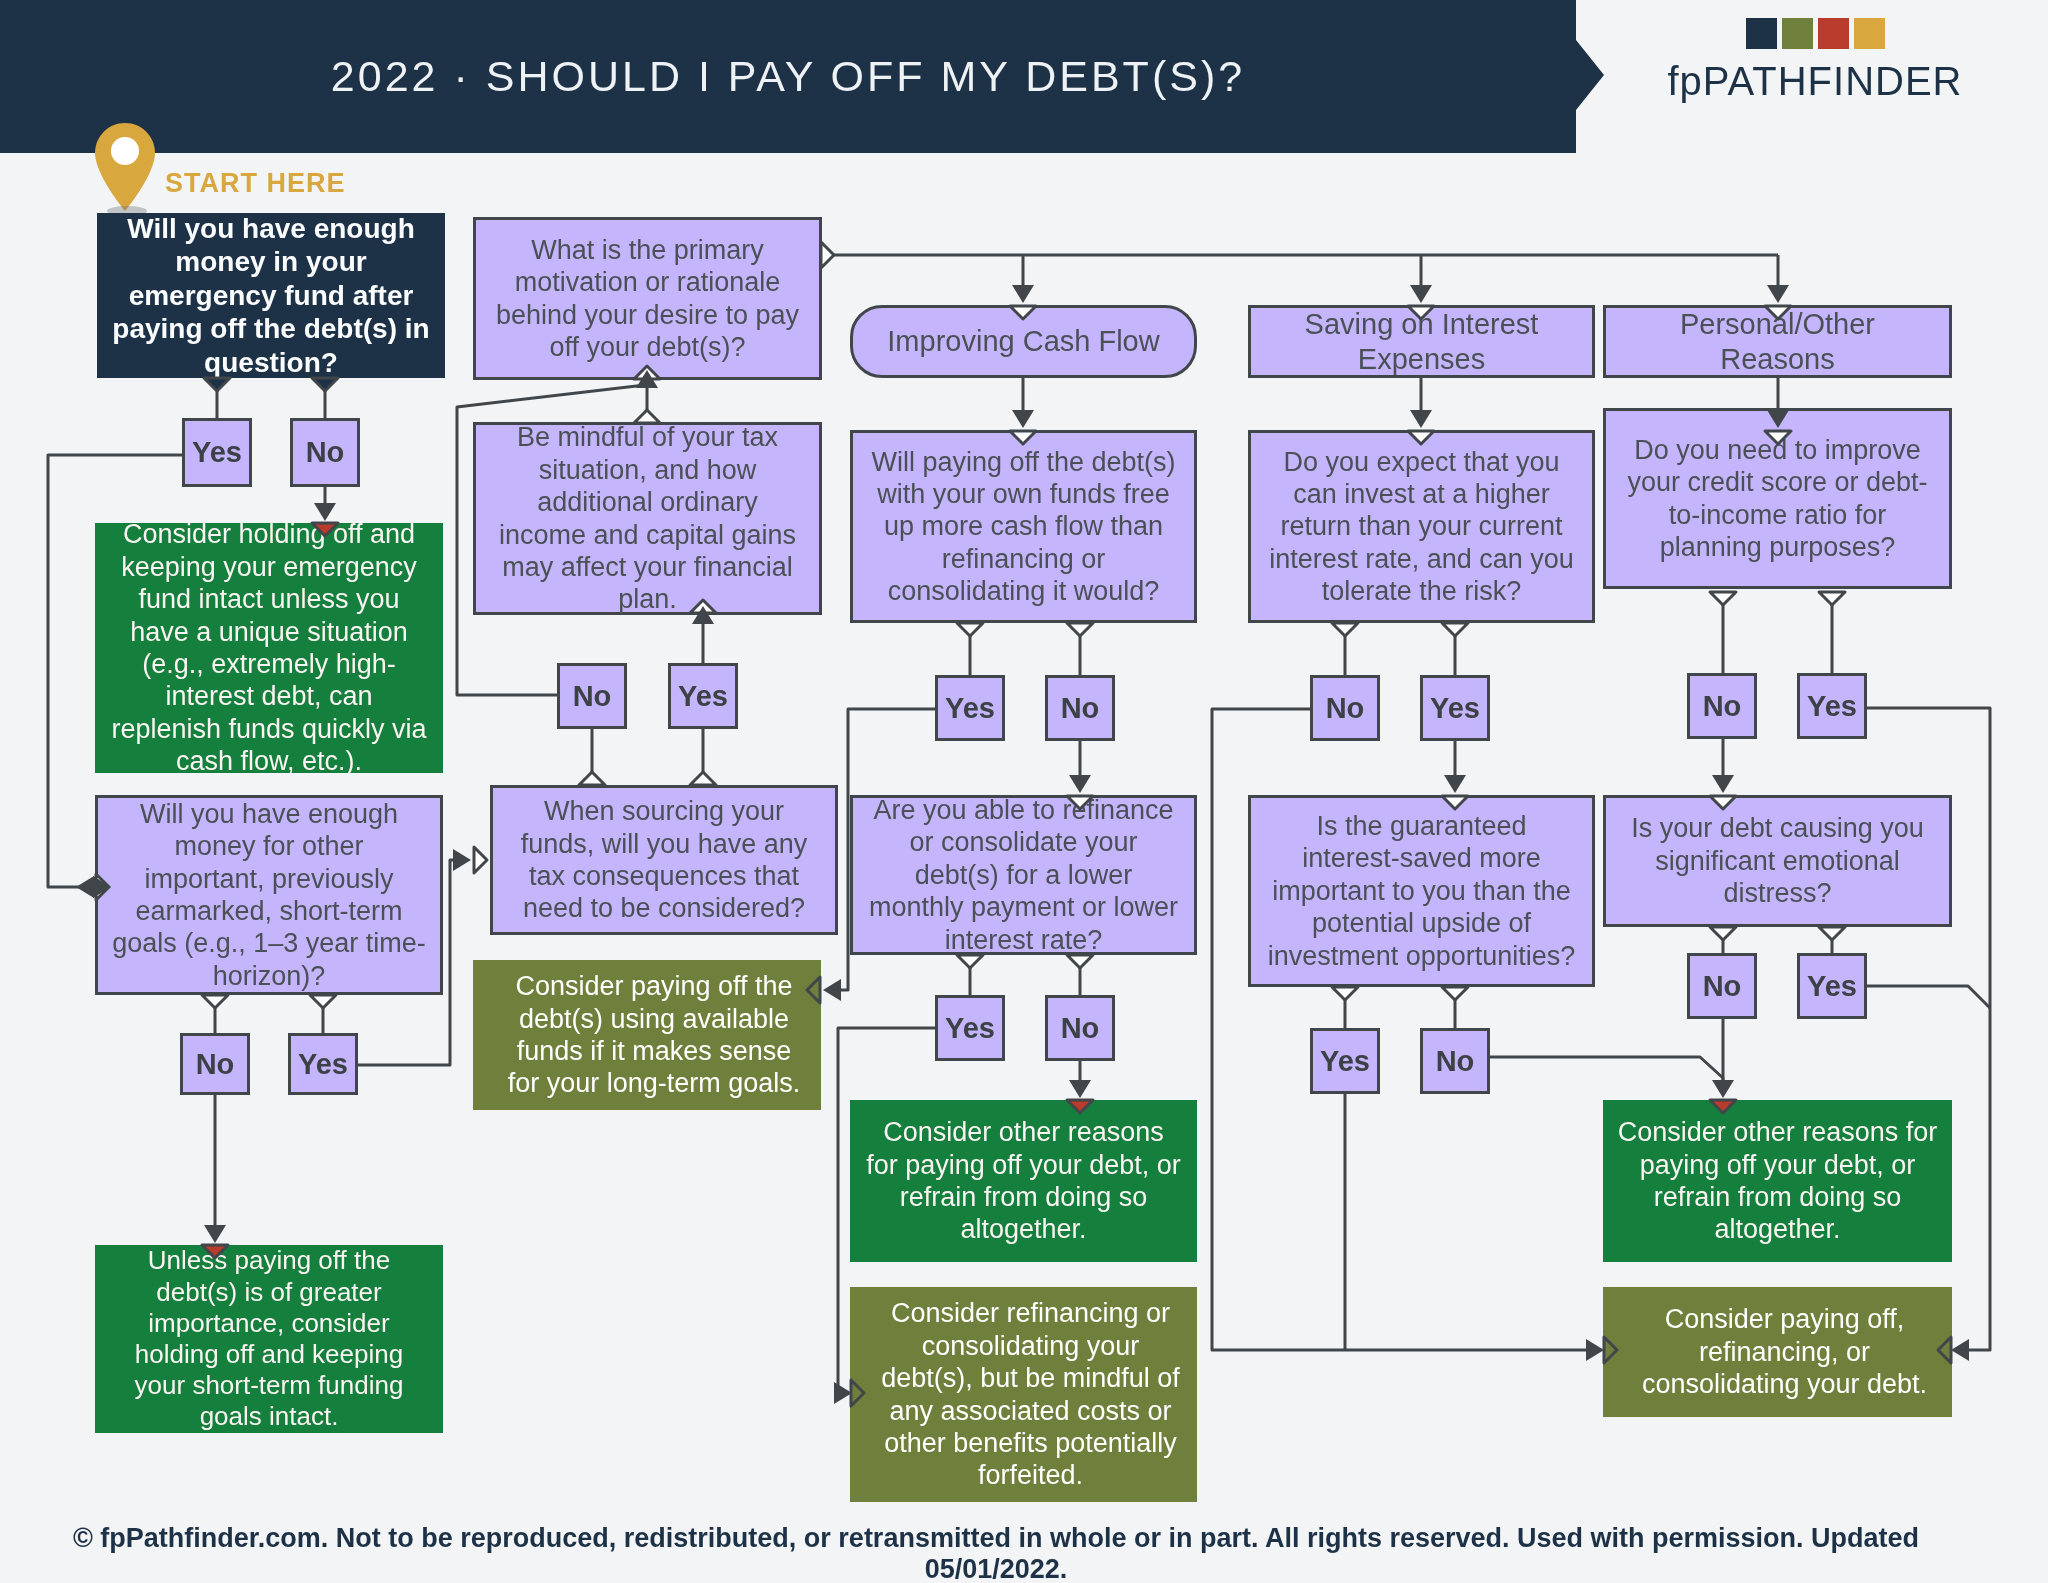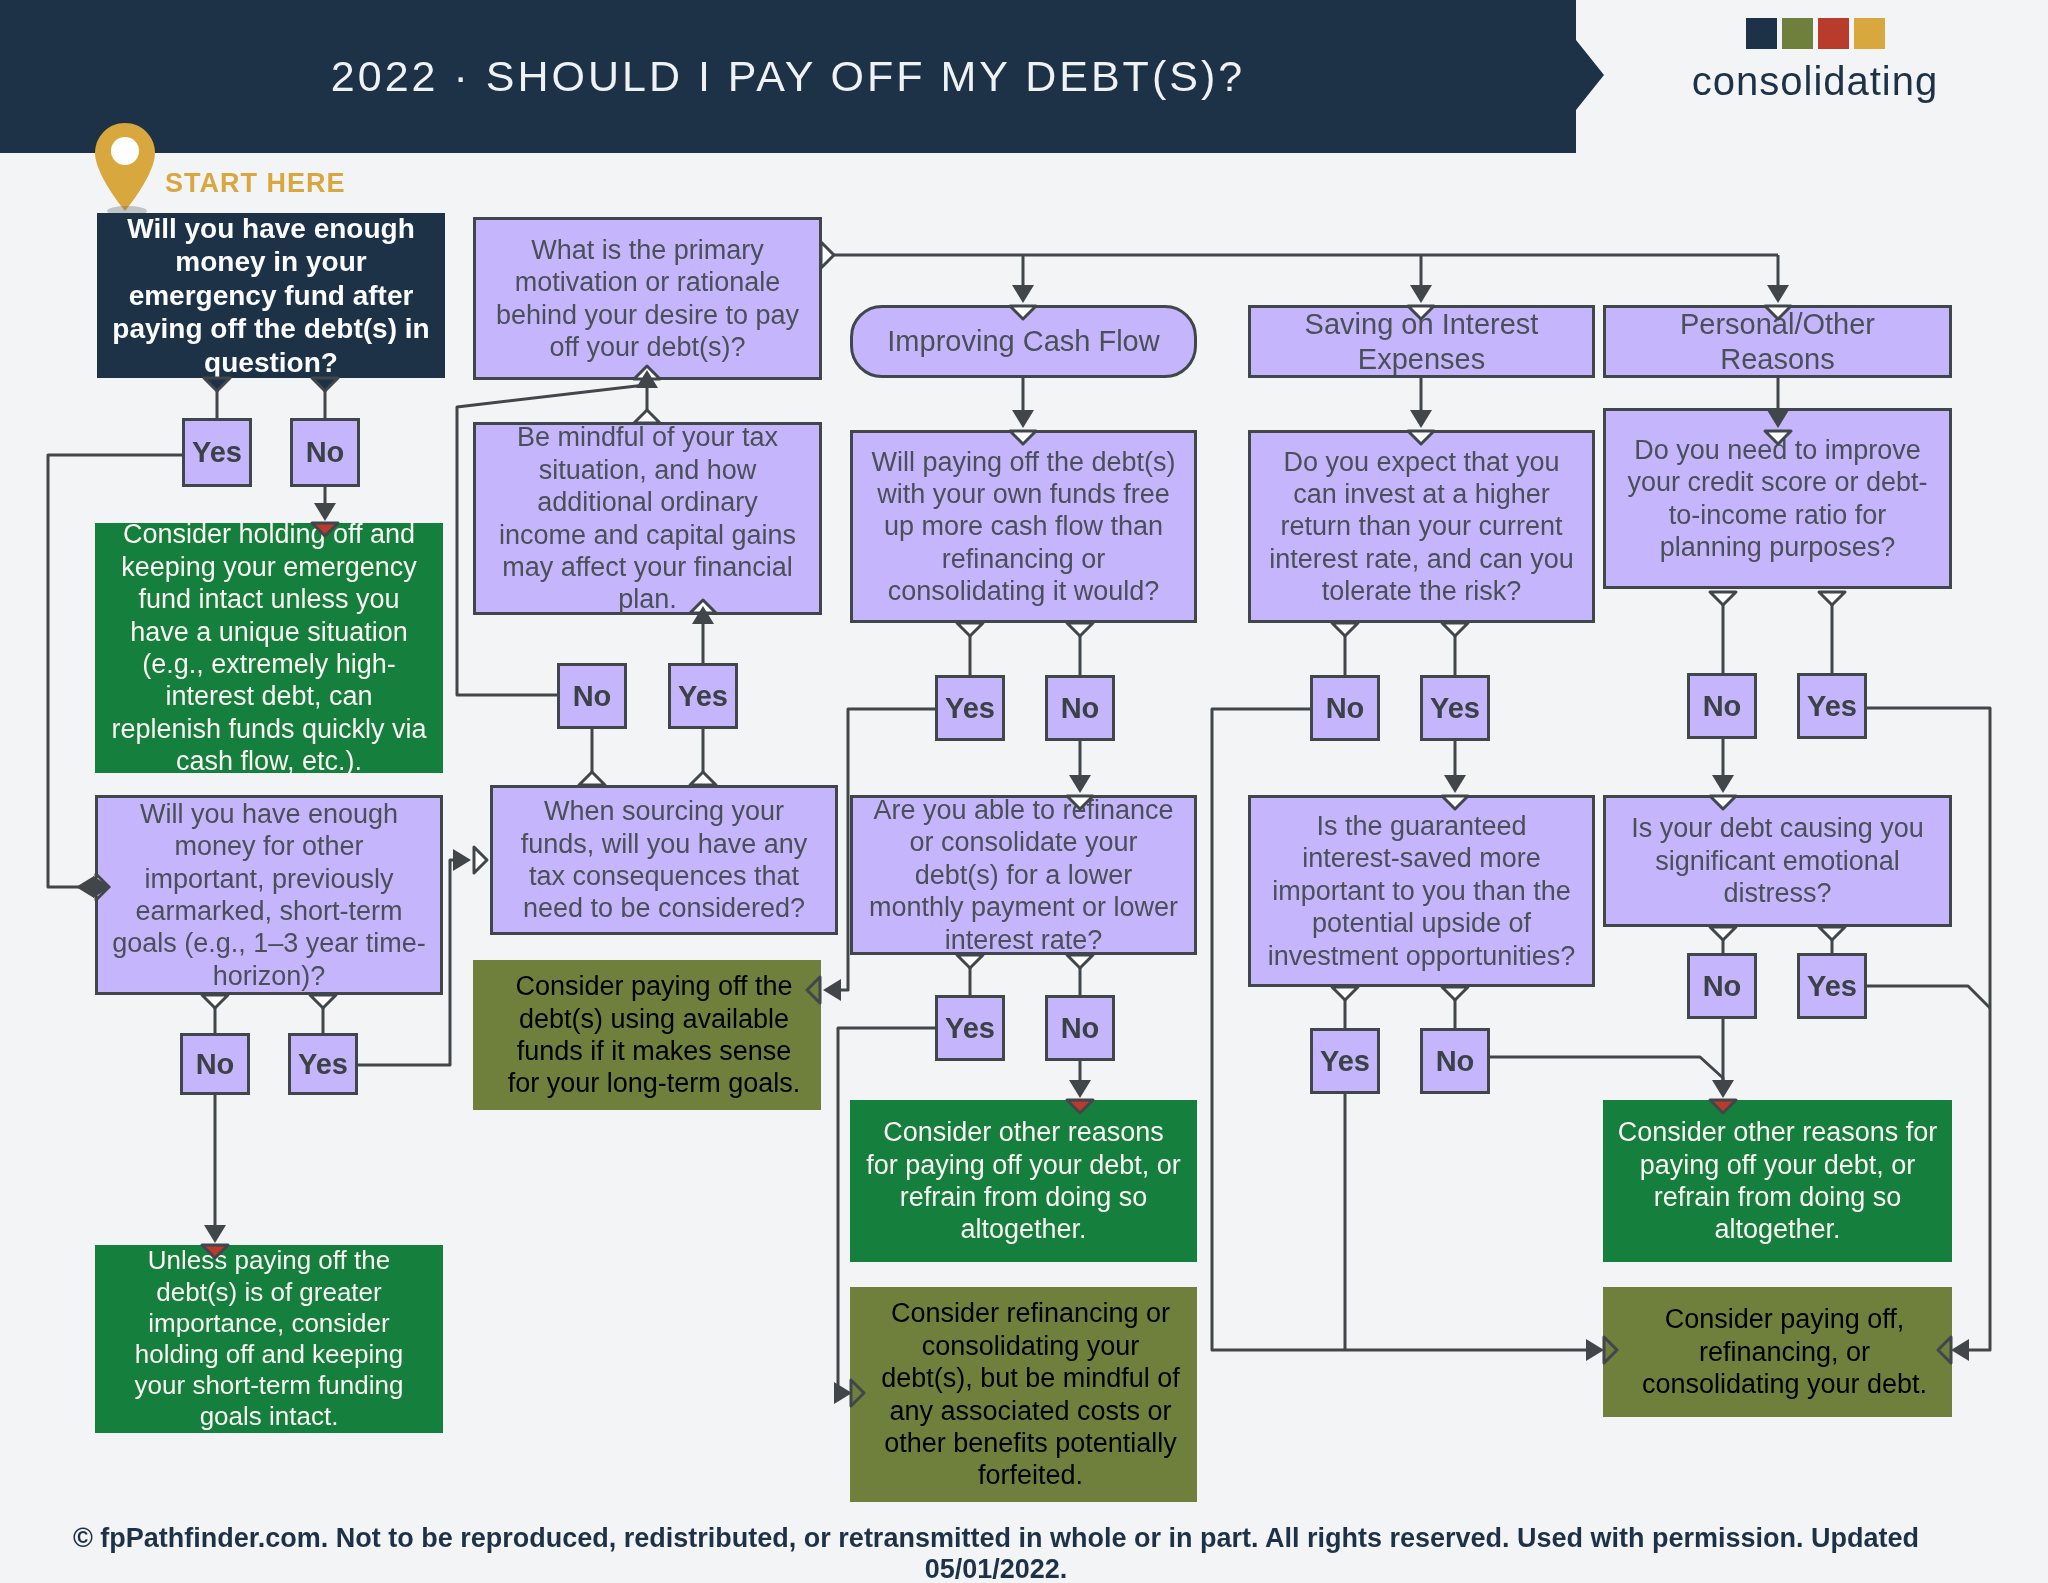--- a/index.html
+++ b/index.html
@@ -20,21 +20,21 @@
   
   .start-label{position:absolute;left:165px;top:168px;color:#d8a73e;font-size:27px;font-weight:700;letter-spacing:1px;}
   .pin{position:absolute;left:95px;top:123px;}
   .pin-shadow{position:absolute;left:107px;top:206px;width:40px;height:10px;border-radius:50%;background:rgba(100,105,110,.35);}
   
   .box{position:absolute;box-sizing:border-box;display:flex;align-items:center;justify-content:center;
     text-align:center;font-size:27px;line-height:1.2;color:#4a5056;padding:6px 14px;z-index:2;}
   .white{background:#c4b5fd;border:3px solid #41464b;}
   .navy{background:#1e3247;color:#fbfcfd;font-weight:600;font-size:28px;}
   .red{background:#15803d;color:#fbf4f2;}
-  .green{background:#6f803c;color:#000000;padding-left:28px;}
+  .green{background:#6f803c;color:#ffffff;padding-left:28px;}
   .answer{font-weight:600;font-size:29px;color:#3c4146;}
   .hdr{font-size:29px;}
   .lines{position:absolute;left:0;top:0;z-index:3;pointer-events:none;}
   .footer{position:absolute;left:0;top:1523px;width:1992px;text-align:center;
     color:#1e3247;font-size:27px;font-weight:700;}
 </style>
 </head>
 <body>
 
 <div class="canvas">
@@ -42,21 +42,21 @@
   <div class="banner"></div>
   <div class="banner-tip"></div>
   <div class="title">2022 · SHOULD I PAY OFF MY DEBT(S)?</div>
   <div class="logo-wrap">
     <div class="logo-squares">
       <span style="background:#1e3247"></span>
       <span style="background:#6f803c"></span>
       <span style="background:#b93b2c"></span>
       <span style="background:#d8a73e"></span>
     </div>
-    <div class="logo-text">consolidating</div>
+    <div class="logo-text">fpPATHFINDER</div>
   </div>
 
   <svg class="pin" width="60" height="88" viewBox="0 0 60 88">
     <path d="M30 0C13.4 0 0 13.4 0 30 0 52 30 88 30 88S60 52 60 30C60 13.4 46.6 0 30 0Z" fill="#d8a73e"></path>
     <circle cx="30" cy="28" r="14" fill="#ffffff"></circle>
   </svg>
   <div class="pin-shadow"></div>
   <div class="start-label">START HERE</div>
 
   <div class="box navy" style="left:97px;top:213px;width:348px;height:165px;">Will you have enough money in your emergency fund after paying off the debt(s) in question?</div>

